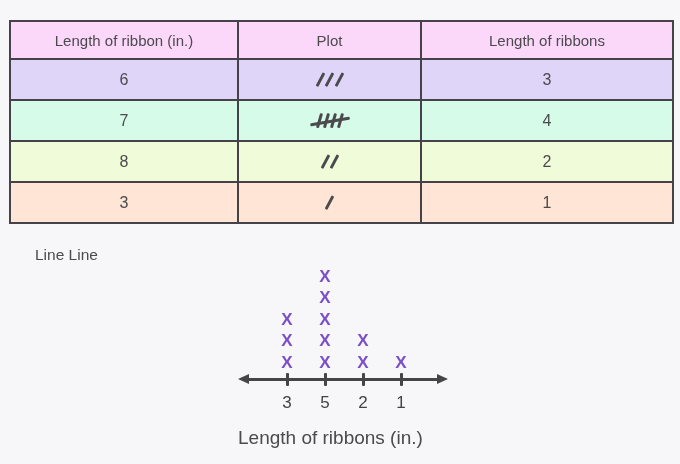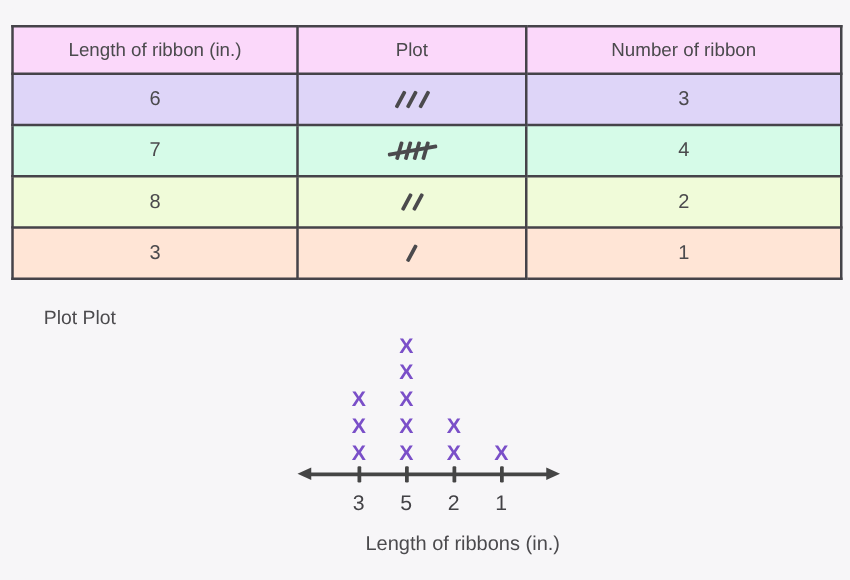--- a/index.html
+++ b/index.html
@@ -37,38 +37,38 @@
   .x-stack{position:absolute;width:24px;text-align:center;}
   .xmark{display:block;height:21.5px;line-height:21.5px;font-size:17px;font-weight:700;color:var(--marker);}
   .axis{position:absolute;left:0;top:112px;width:210px;height:15px;}
   .axis-line{position:absolute;left:7px;right:7px;top:6px;height:3px;background:var(--axis);}
   .arrow-left{position:absolute;left:0;top:2px;width:0;height:0;
     border-top:5.5px solid transparent;border-bottom:5.5px solid transparent;border-right:11px solid var(--axis);}
   .arrow-right{position:absolute;right:0;top:2px;width:0;height:0;
     border-top:5.5px solid transparent;border-bottom:5.5px solid transparent;border-left:11px solid var(--axis);}
   .axis-tick{position:absolute;top:1px;width:3px;height:13px;background:var(--axis);border-radius:1px;}
   .tick-label{position:absolute;top:133px;width:28px;text-align:center;font-size:17px;color:#434246;}
-  .x-axis-label{position:absolute;left:0;top:167px;width:210px;text-align:right;font-size:16px;color:var(--text);white-space:nowrap;}
+  .x-axis-label{position:absolute;left:0;top:167px;width:210px;text-align:left;font-size:19px;color:var(--text);white-space:nowrap;}
 </style>
 </head>
 <body>
 
 <div class="page">
 
   <table class="tally-table">
     <colgroup>
       <col style="width:228px">
         <col style="width:183px">
         <col style="width:252px">
     </colgroup>
     <thead>
       <tr style="background-color: rgb(251, 216, 250);">
         <th>Length of ribbon (in.)</th>
         <th>Plot</th>
-        <th>Number of ribbon</th>
+        <th>Length of ribbons</th>
       </tr>
     </thead>
     <tbody>
       <tr style="background-color: rgb(222, 213, 248);">
         <td>6</td>
         <td><span class="tally">
               <span class="tally-mark"></span>
               <span class="tally-mark"></span>
               <span class="tally-mark"></span>
             </span></td>
@@ -96,21 +96,21 @@
       <tr style="background-color: rgb(255, 229, 214);">
         <td>3</td>
         <td><span class="tally">
               <span class="tally-mark"></span>
             </span></td>
         <td>1</td>
       </tr>
     </tbody>
   </table>
 
-  <div class="plot-title">Plot Plot</div>
+  <div class="plot-title">Line Line</div>
 
   <div class="lineplot">
     <div class="axis">
       <div class="arrow-left"></div>
       <div class="axis-line"></div>
       <div class="arrow-right"></div>
     <div class="axis-tick" style="left: 47.5px;"></div>
         <div class="axis-tick" style="left: 85.5px;"></div>
         <div class="axis-tick" style="left: 123.5px;"></div>
         <div class="axis-tick" style="left: 161.5px;"></div>

